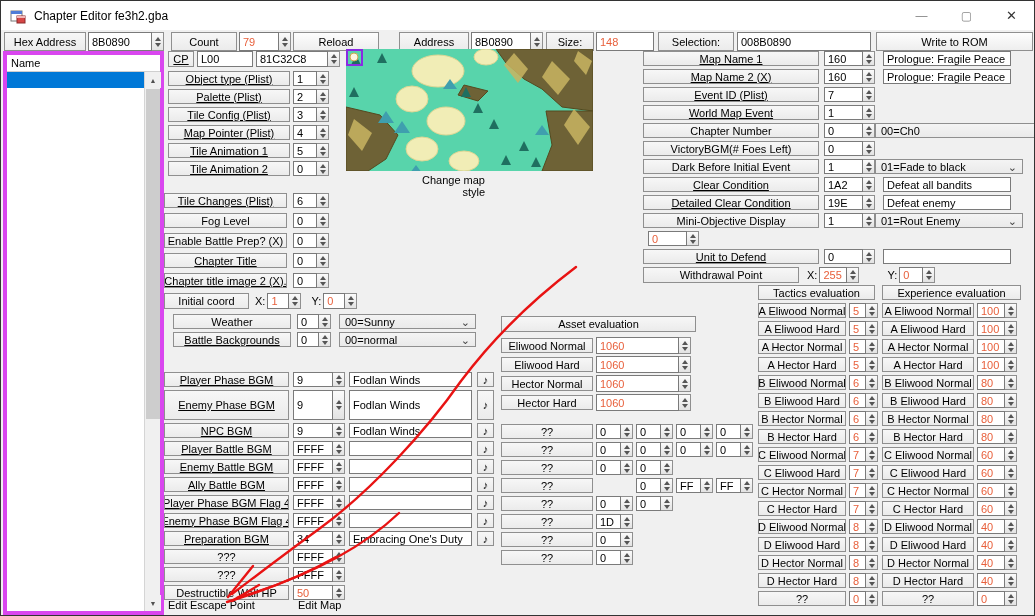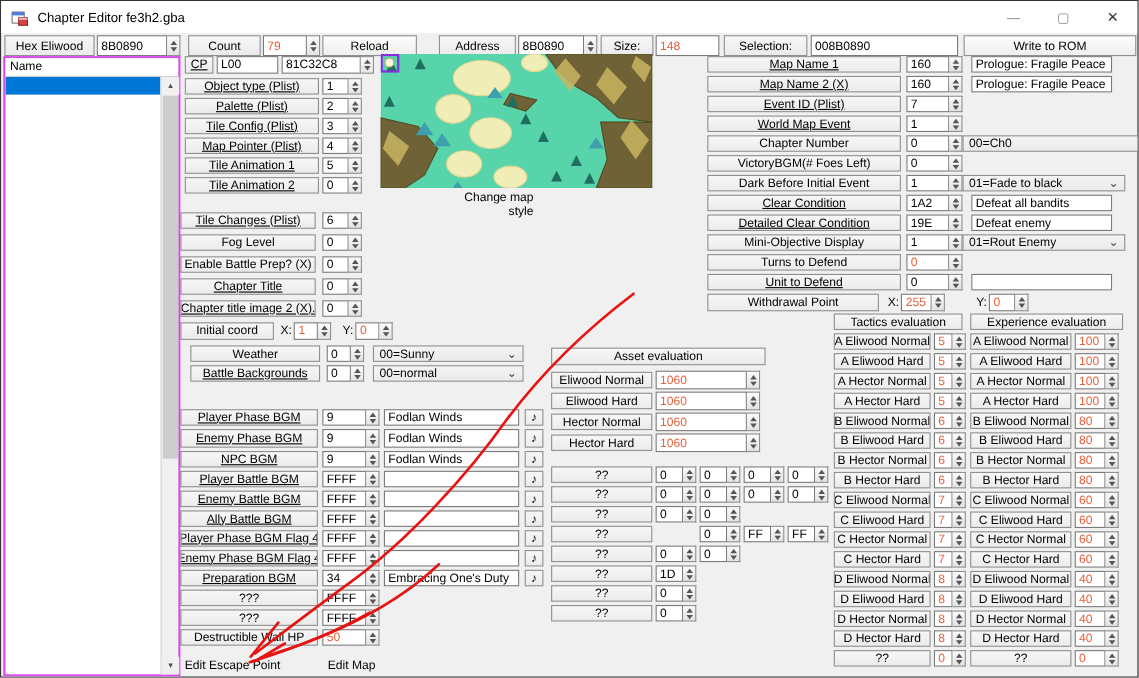--- a/index.html
+++ b/index.html
@@ -32,21 +32,21 @@
   .chev{color:#444;font-size:11px;line-height:8px;}
   .u{text-decoration:underline;}
   .red{color:var(--valred);}
   .hid{visibility:hidden;}
   .abs{position:absolute;}
   .col{position:absolute;display:flex;flex-direction:column;}
   .row{display:flex;align-items:stretch;flex:none;}
   
   .tb-row .box,.tb-row .tb{position:absolute;top:31px;height:19px;}
   
-  .list-panel{position:absolute;left:2px;top:50px;width:161px;height:564px;background:#fff;border:2px solid #d946ef;}
+  .list-panel{position:absolute;left:2px;top:50px;width:161px;height:564px;background:#fff;border:4px solid #d946ef;}
   .list-header{height:17px;border-bottom:1px solid #cfcfcf;display:flex;align-items:center;padding-left:4px;background:#fff;}
   .list-items{position:absolute;left:0;top:17px;right:16px;bottom:0;overflow:hidden;}
   .list-items .li{height:15.6px;line-height:15.6px;padding-left:3px;white-space:nowrap;overflow:hidden;flex:none;}
   .list-items .li.sel{background:var(--sel);color:#fff;}
   .vsb{position:absolute;right:0;top:17px;bottom:0;width:16px;background:#f0f0f0;border-left:1px solid #d5d5d5;}
   .vsb .arr{position:absolute;left:0;width:16px;height:16px;display:flex;align-items:center;justify-content:center;
     font-size:7px;color:#505050;background:#f0f0f0;}
   .vsb .thumb{position:absolute;left:1px;width:14px;background:#cdcdcd;}
   
   .ev-label{width:88px;}
@@ -80,21 +80,21 @@
       <div class="wbtn">
           <span>▢</span>
         </div>
       <div class="wbtn close">
           <span>✕</span>
         </div>
     </div>
   </div>
 
   <div class="tb-row">
-    <div class="box" style="left:3px;width:82px;">Hex Eliwood</div>
+    <div class="box" style="left:3px;width:82px;">Hex Address</div>
     <div class="tb" style="left:87px;width:64px;">8B0890</div>
     <div class="spin abs" style="left:151px;top:31px;height:19px;"></div>
     <div class="box" style="left:170px;width:66px;">Count</div>
     <div class="tb red" style="left:238px;width:40px;">79</div>
     <div class="spin abs" style="left:278px;top:31px;height:19px;"></div>
     <div class="box" style="left:292px;width:86px;background:linear-gradient(#fdfdfd,#eee);">Reload</div>
     <div class="box" style="left:398px;width:70px;">Address</div>
     <div class="tb" style="left:470px;width:60px;">8B0890</div>
     <div class="spin abs" style="left:530px;top:31px;height:19px;"></div>
     <div class="box" style="left:545px;width:48px;">Size:</div>
@@ -298,21 +298,21 @@
 
   <div class="row" style="height:15px;">
         <div class="box u" style="width:125px;">Player Phase BGM</div>
         <div class="tb" style="width:40px;margin-left:4px;">9</div>
         <div class="spin"></div>
         <div class="tb" style="width:123px;margin-left:4px;">Fodlan Winds</div>
         <div class="box note-btn" style="margin-left:5px;">
           <span>♪</span>
         </div>
       </div>
-      <div class="row" style="height:17px;">
+      <div class="row" style="height:30px;">
         <div class="box u" style="width:125px;">Enemy Phase BGM</div>
         <div class="tb" style="width:40px;margin-left:4px;">9</div>
         <div class="spin"></div>
         <div class="tb" style="width:123px;margin-left:4px;">Fodlan Winds</div>
         <div class="box note-btn" style="margin-left:5px;">
           <span>♪</span>
         </div>
       </div>
       <div class="row" style="height:15px;">
         <div class="box u" style="width:125px;">NPC BGM</div>
@@ -525,21 +525,20 @@
           <div class="tb" style="flex:1;">1</div>
           <div class="spin"></div>
         </div>
         <div class="tb hid" style="width:128px;margin-left:8px;"></div>
         <div class="dd" style="width:148px;margin-left:-136px;">
           <span>01=Rout Enemy</span>
           <span class="chev">⌄</span>
         </div>
       </div>
       <div class="row" style="height:15px;">
-        <div class="box" style="width:176px;">Turns to Defend</div>
         <div style="width:51px;margin-left:5px;display:flex;">
           <div class="tb red" style="flex:1;">0</div>
           <div class="spin"></div>
         </div>
         <div class="tb hid" style="width:128px;margin-left:8px;"></div>
         <div class="dd hid" style="width:148px;margin-left:-136px;">
           <span></span>
           <span class="chev">⌄</span>
         </div>
       </div>

